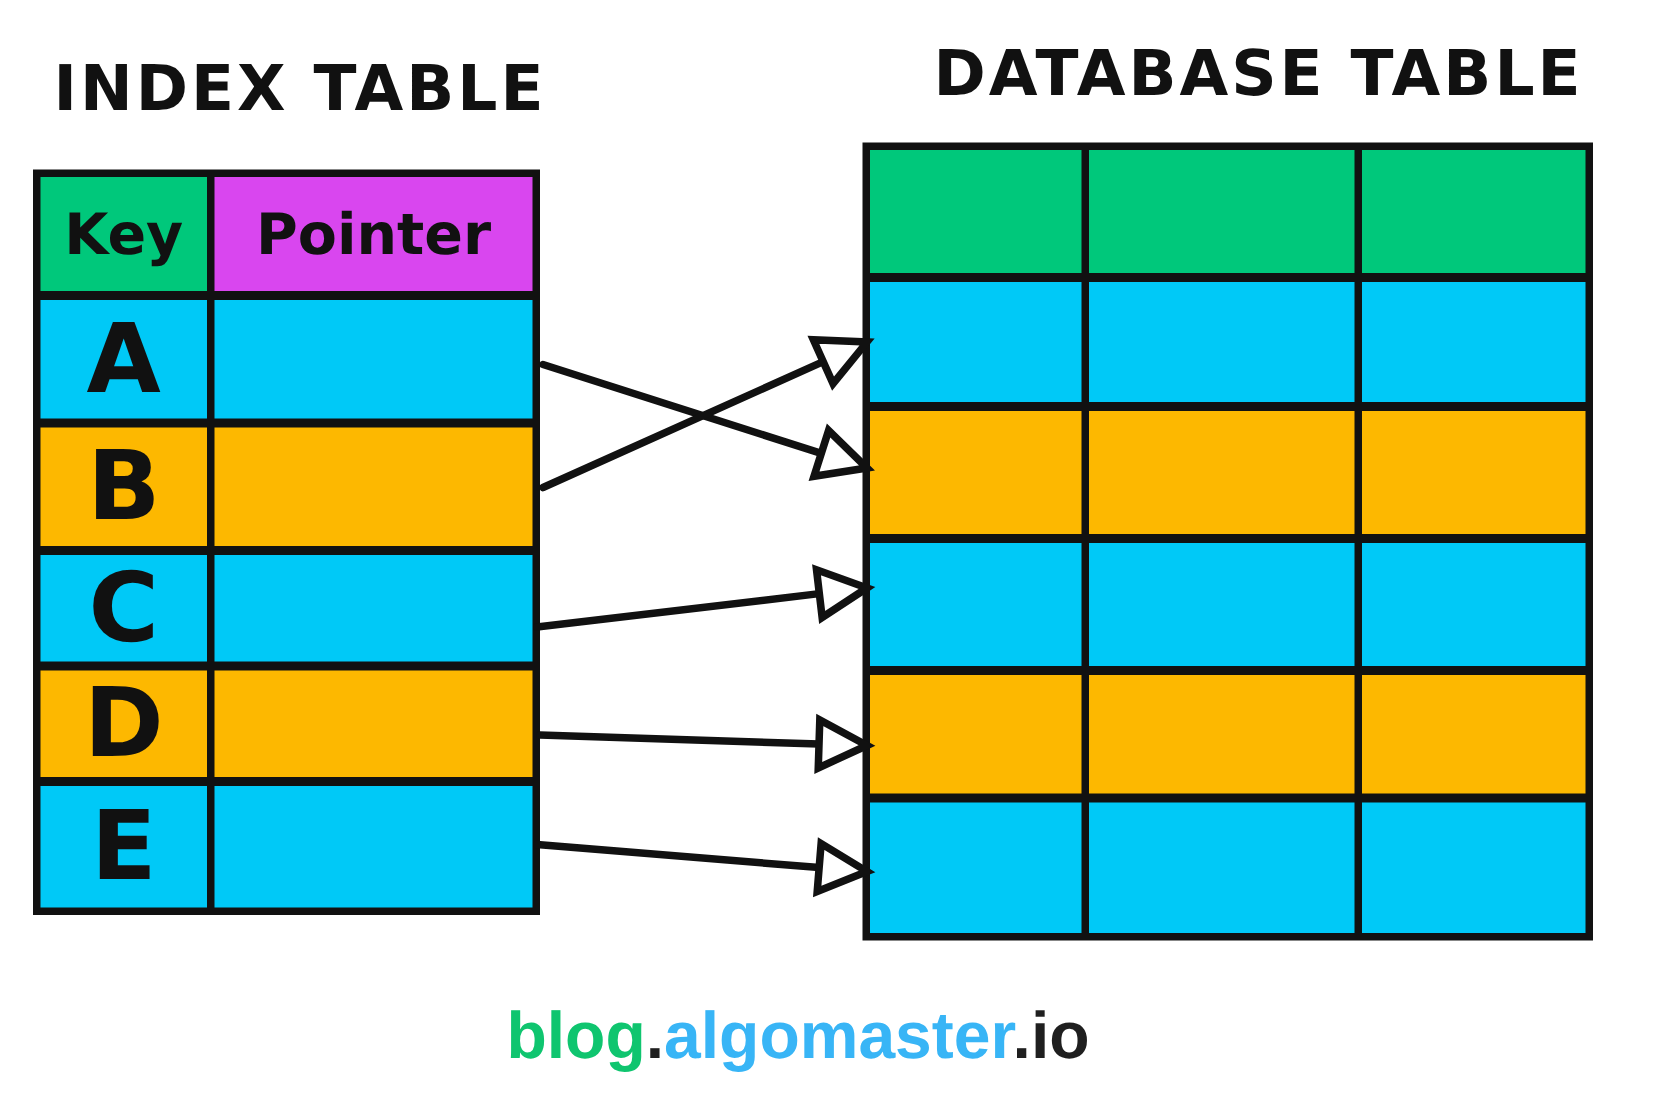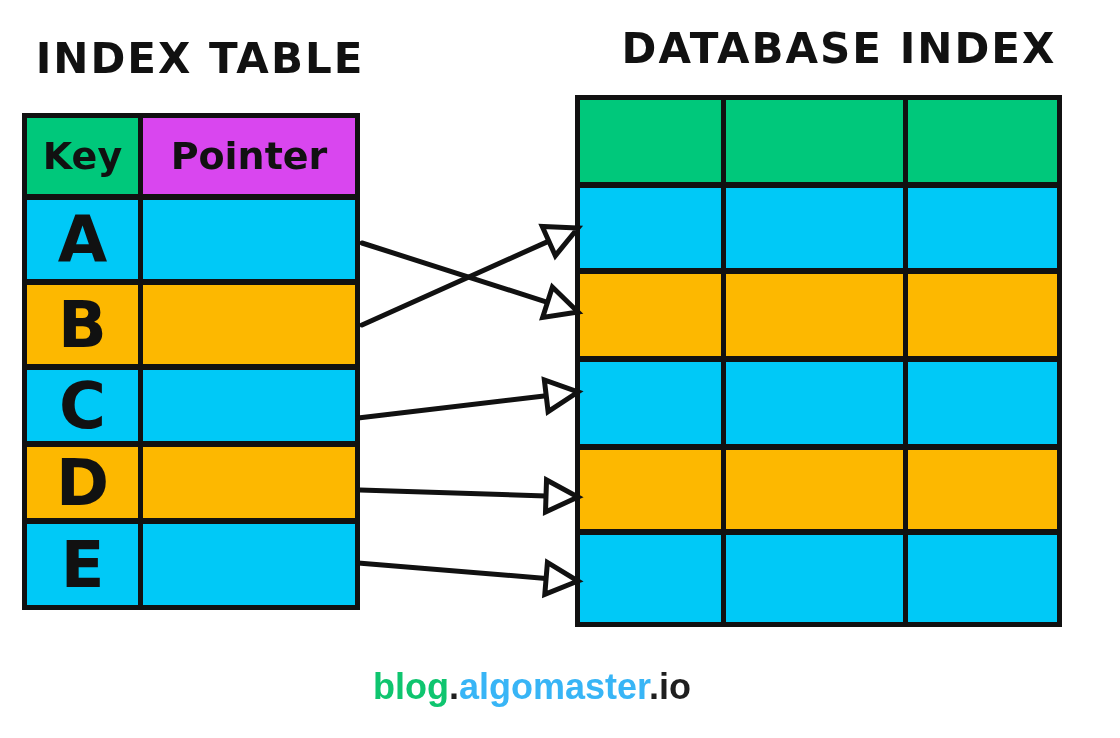--- a/index.html
+++ b/index.html
@@ -42,33 +42,33 @@
   .key-letter { font-size:64px; line-height:1; }
 
   #arrow-layer { position:absolute; left:0; top:0; pointer-events:none; }
 
   #footer {
     position:absolute;
     left:532px; top:666px;
     transform:translateX(-50%);
     font-family:"Liberation Sans", sans-serif;
     font-weight:bold;
-    font-size:36px;
+    font-size:44px;
     white-space:nowrap;
     letter-spacing:0px;
   }
 </style>
 </head>
 <body>
 
 <div id="canvas">
 
   <div id="index-title" class="title">INDEX TABLE</div>
 
-  <div id="db-title" class="title">DATABASE INDEX</div>
+  <div id="db-title" class="title">DATABASE TABLE</div>
 
   <div id="index-table" class="hand-table" style="left: 22px; top: 113px; width: 338px; height: 497px;">
       <div class="h-row" style="height: 76.3199px;">
         <div class="h-cell header-cell" style="width: 111px; background: rgb(0, 200, 123);">Key</div>
         <div class="h-cell header-cell" style="flex: 1 1 0%; background: #d946ef;">Pointer</div>
       </div>
       <div class="h-row" style="height: 79.0785px;">
         <div class="h-cell key-cell key-letter" style="width: 111px; background: rgb(0, 201, 247);">A</div>
         <div class="h-cell " style="flex: 1 1 0%; background: rgb(0, 201, 247);"></div>
       </div>

